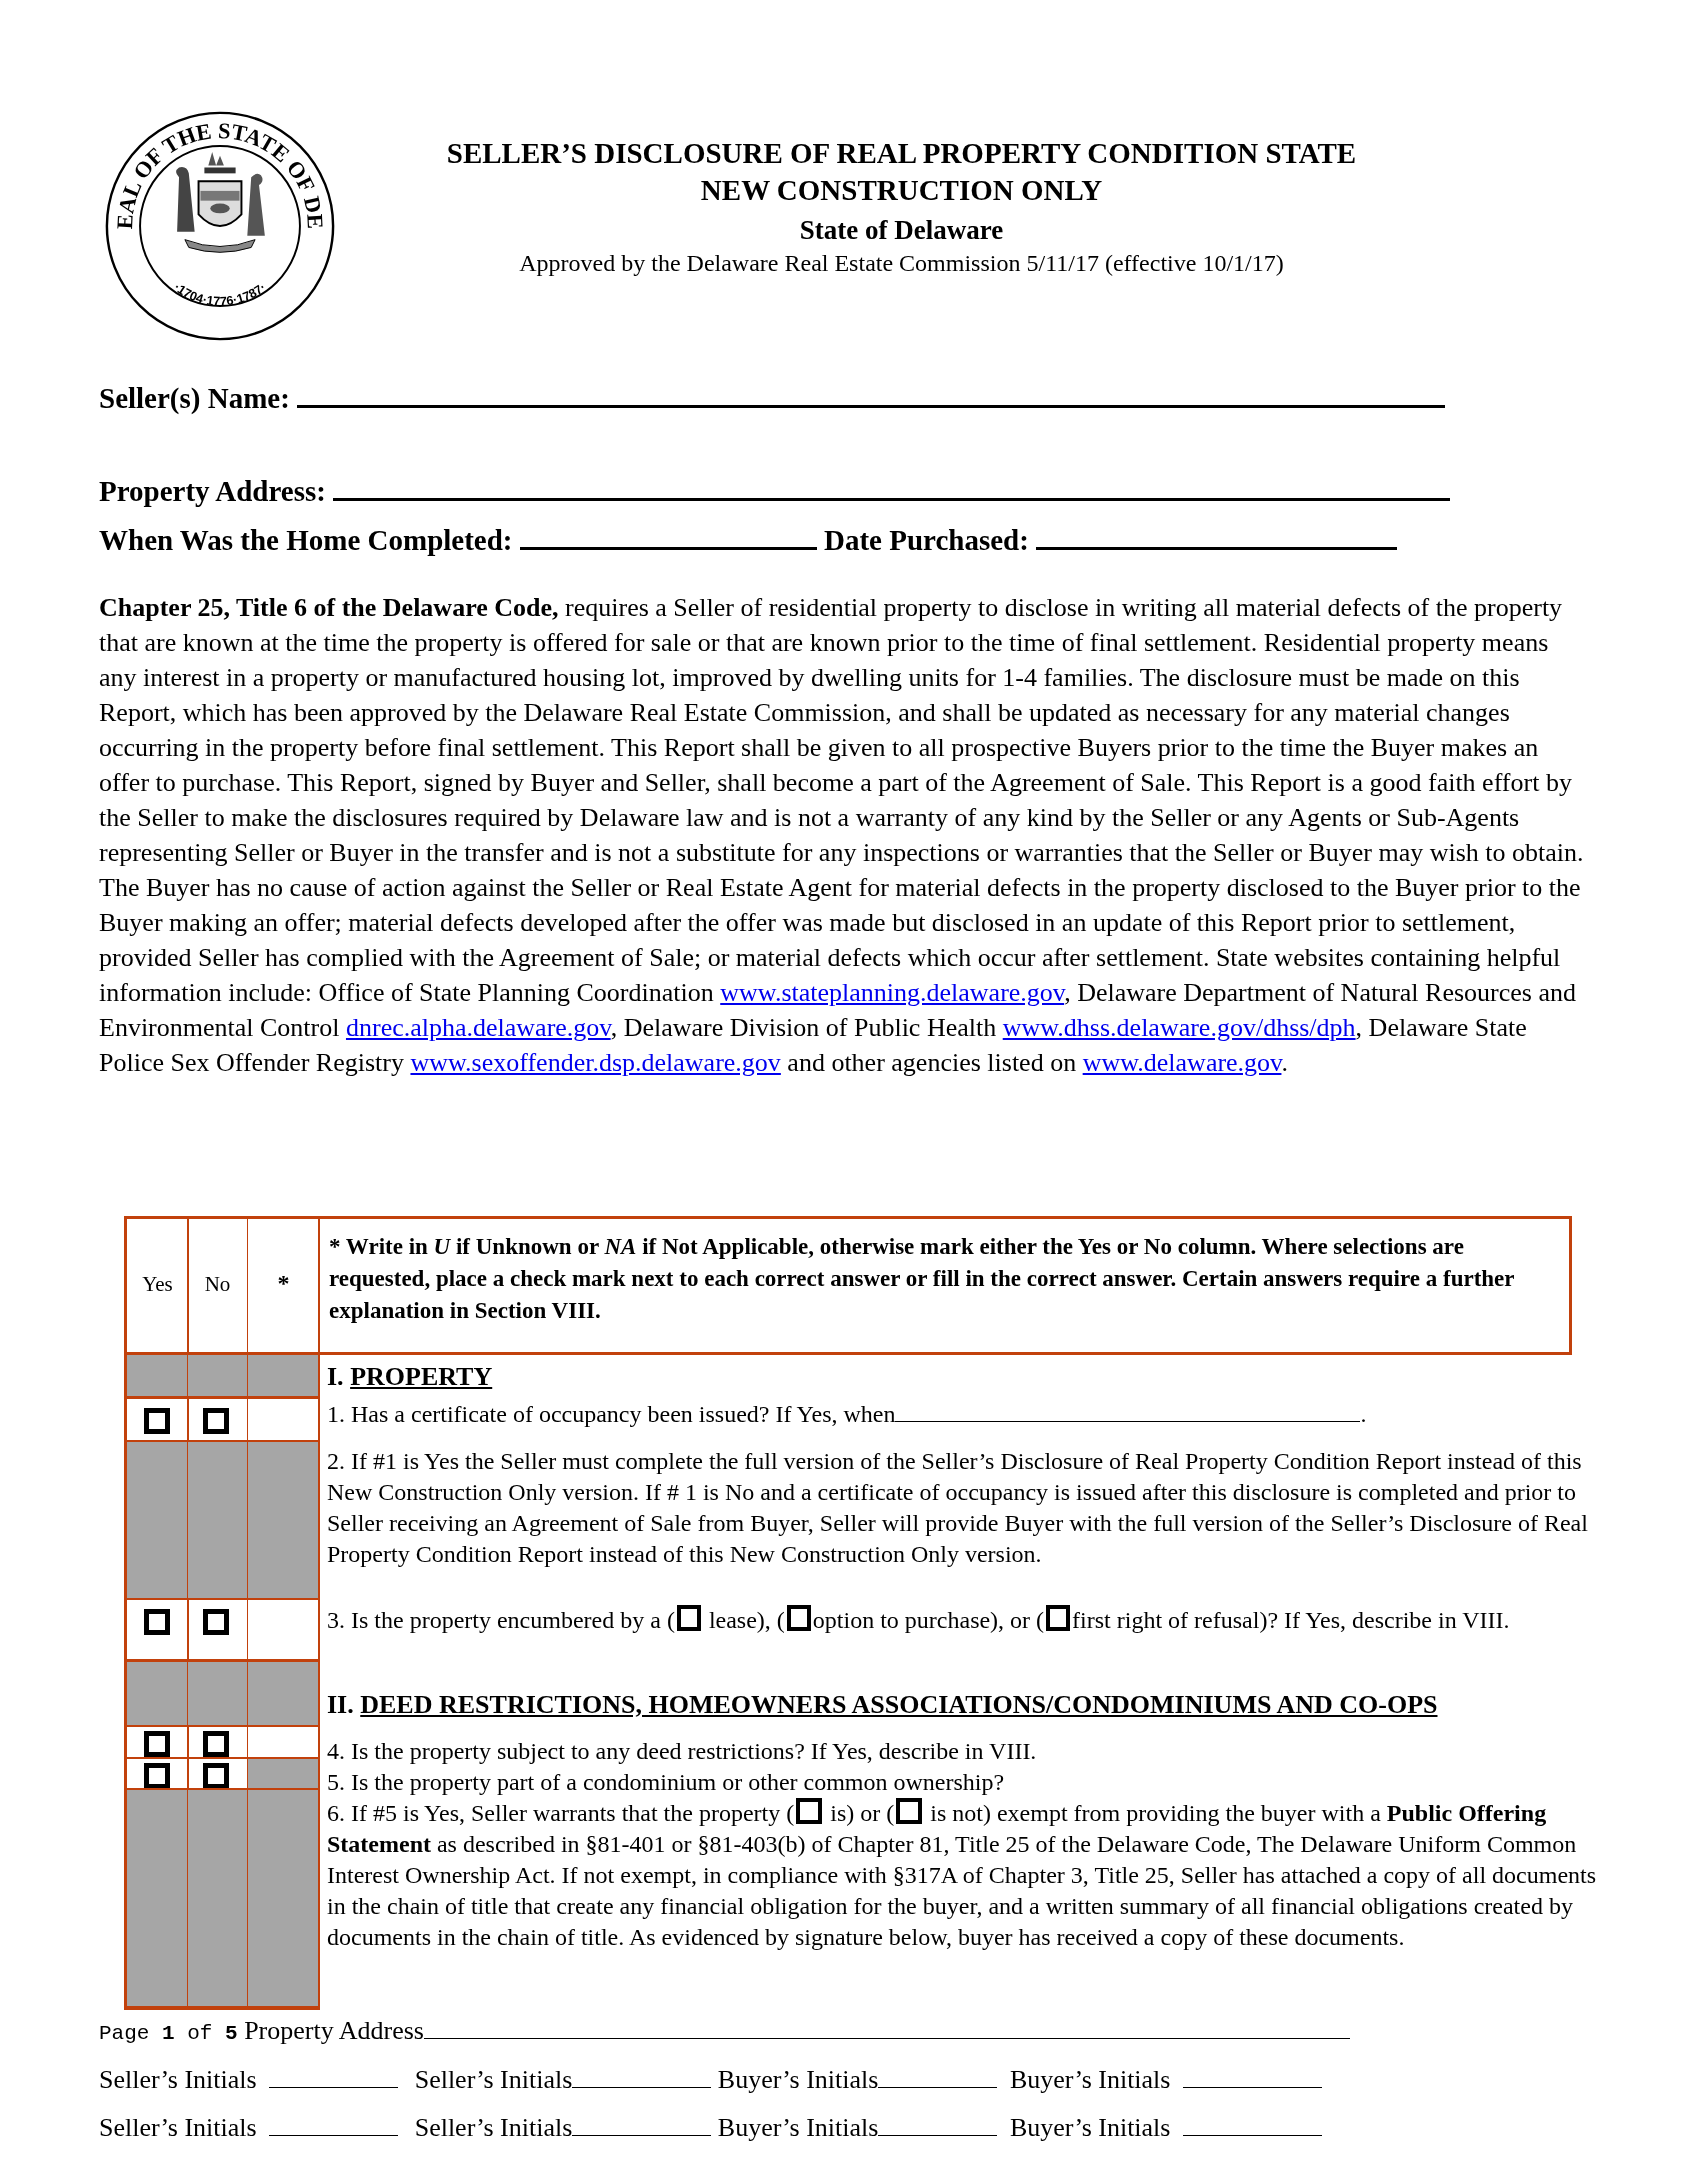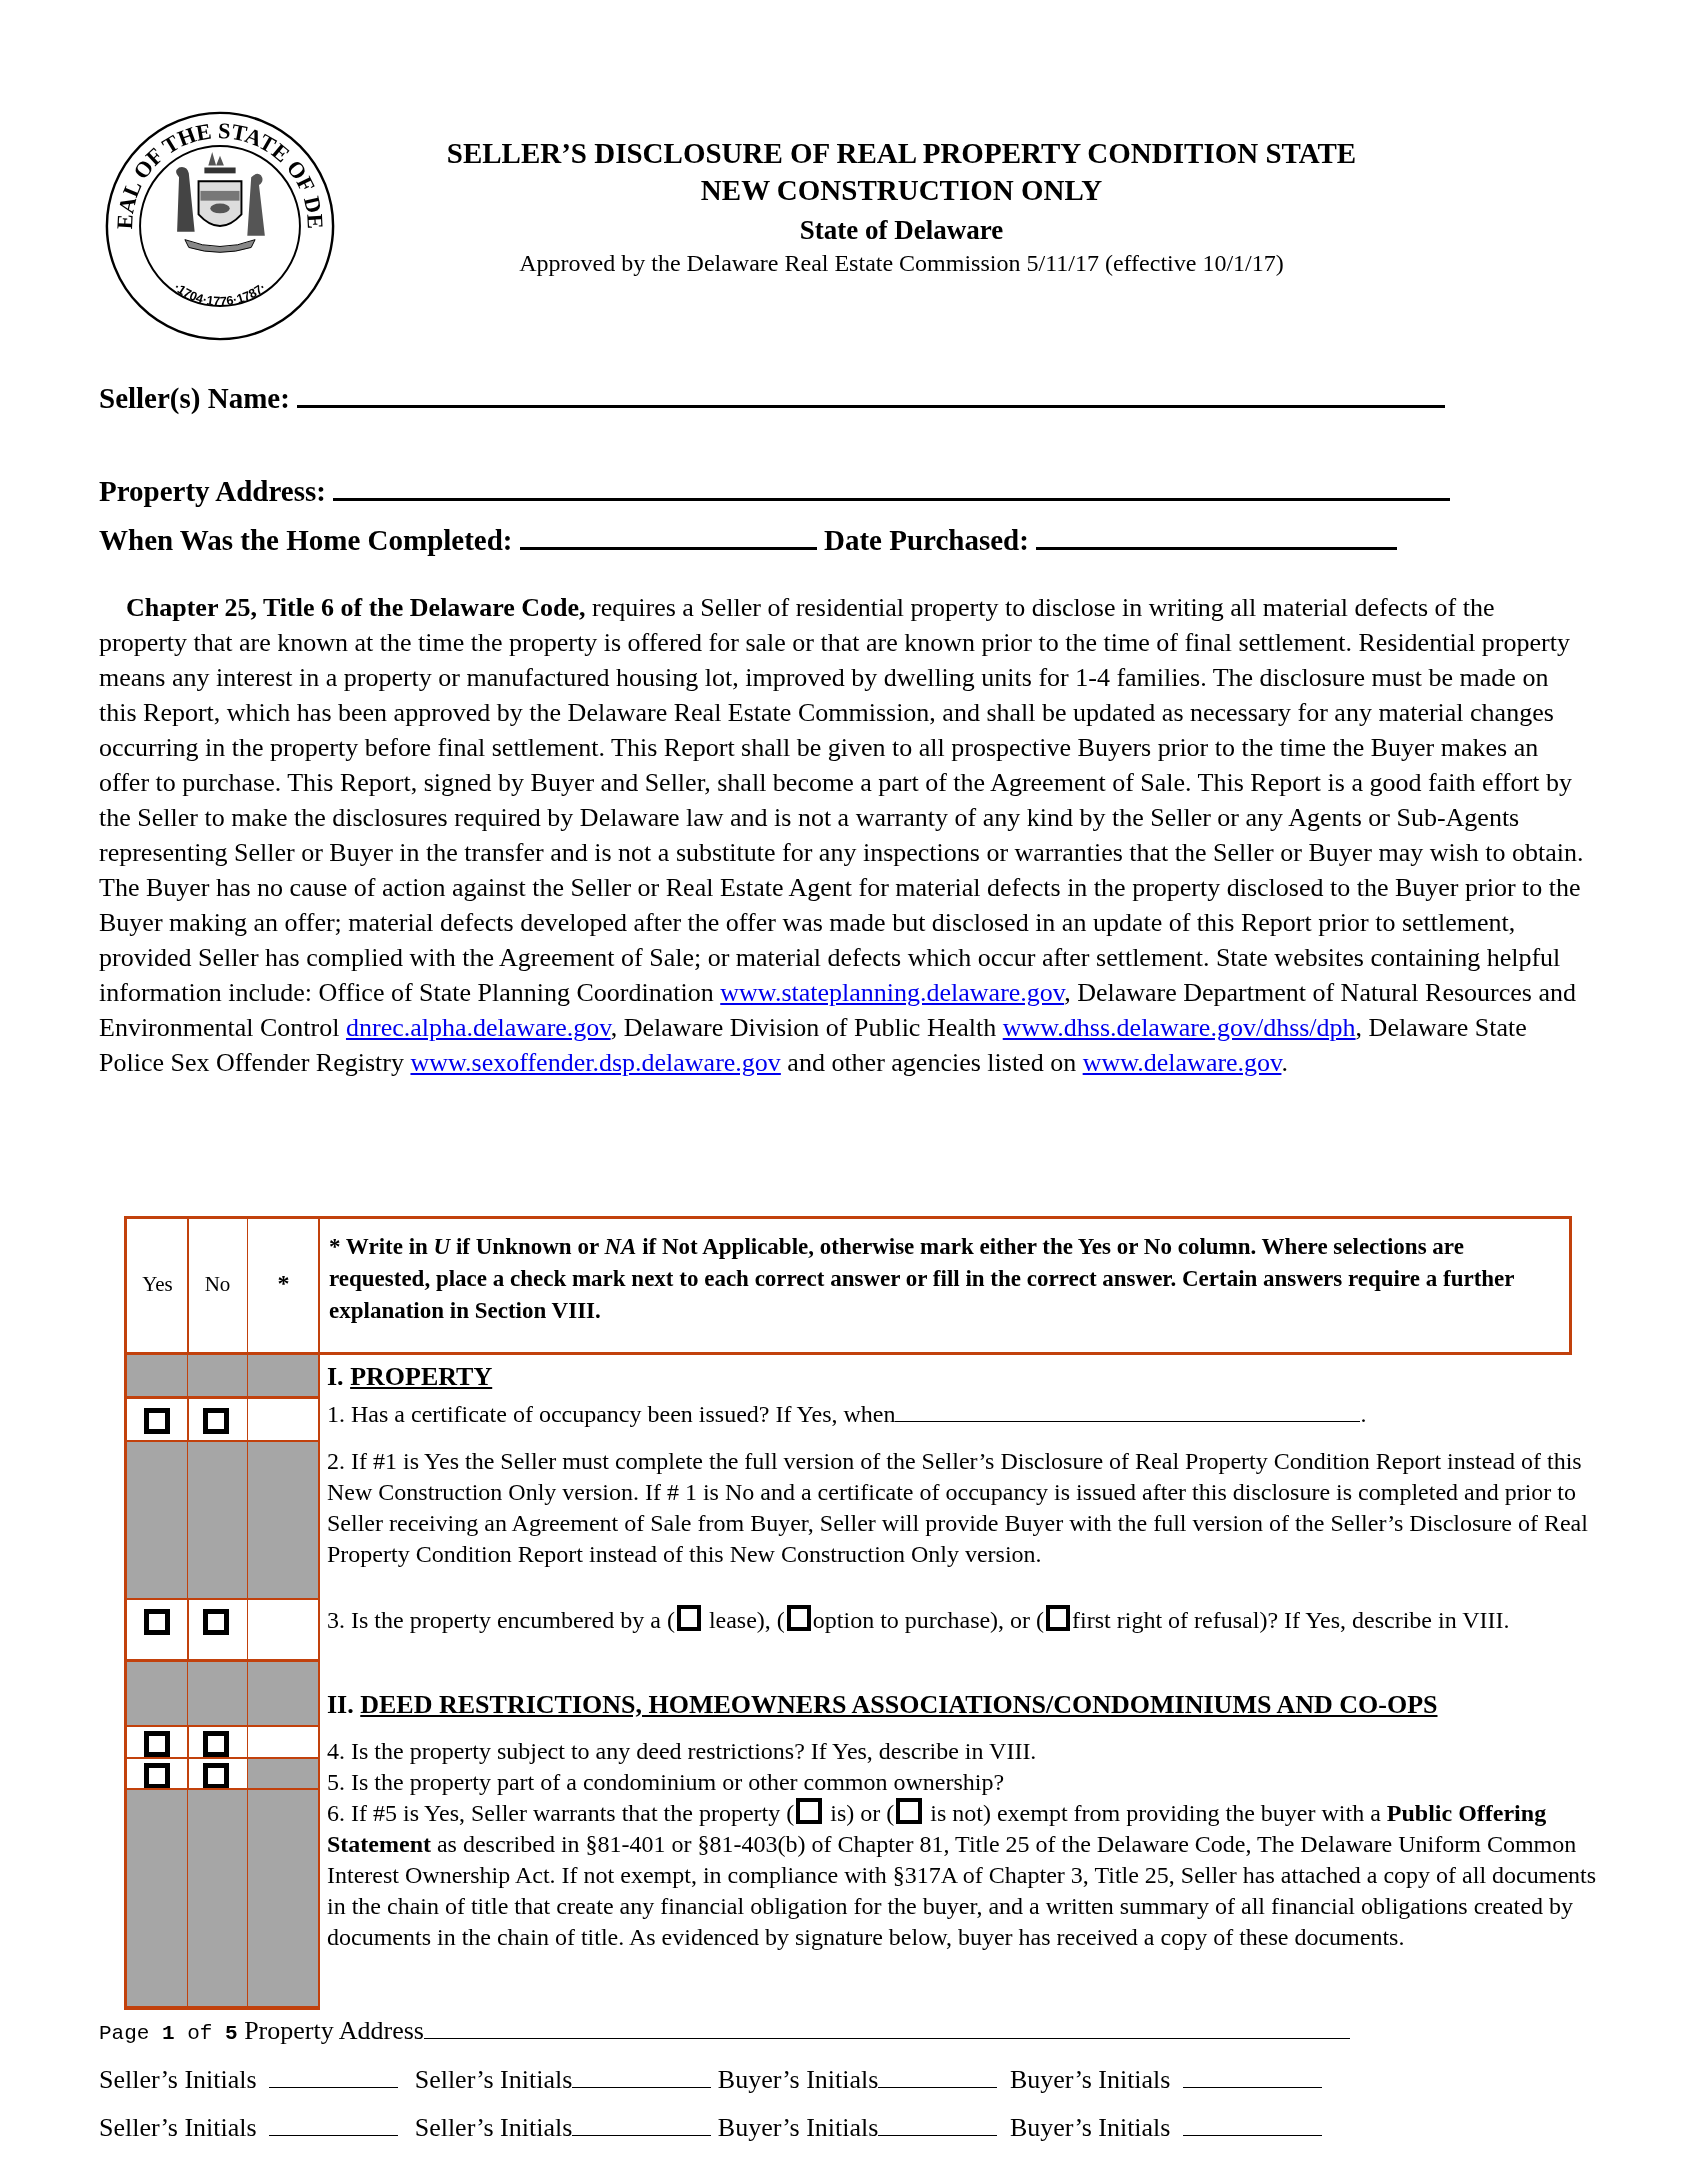--- a/index.html
+++ b/index.html
@@ -16,21 +16,21 @@
   #approved { top:250px; font-size:24px; font-weight:normal; }
   
   .field { left:99px; font-size:29px; font-weight:bold; white-space:nowrap; }
   .line { display:inline-block; border-bottom:3px solid #000; height:24px; vertical-align:baseline; }
   #f-seller { top:381px; }
   #f-address { top:474px; }
   #f-completed { top:523px; }
   
   #intro { left:99px; top:590px; width:1485px; font-size:26px; line-height:35px; }
   #intro a { color:#0000ee; text-decoration:underline; }
-  #intro .lead { font-weight:bold;margin-left:27px; }
+  #intro .lead { font-weight:bold; }
   
   #tbl { left:124px; top:1216px; width:1445px; }
   .cell { position:absolute; border:6px solid #c2410c; box-sizing:border-box; }
   .gray { background:#a6a6a6; }
   .cb { position:absolute; width:26px; height:26px; border:5px solid #000; box-sizing:border-box; background:#fff; }
   .qtext { position:absolute; left:203px; font-size:24px; line-height:32px; width:1317px; }
   .sec { font-weight:bold; font-size:26px; }
   .sec u { text-decoration:underline; }
   .inlinecb { display:inline-block; width:24px; height:26px; border:4px solid #000; box-sizing:border-box; vertical-align:-3px; margin:0 2px; }
   .blank { display:inline-block; border-bottom:1.5px solid #000; }

